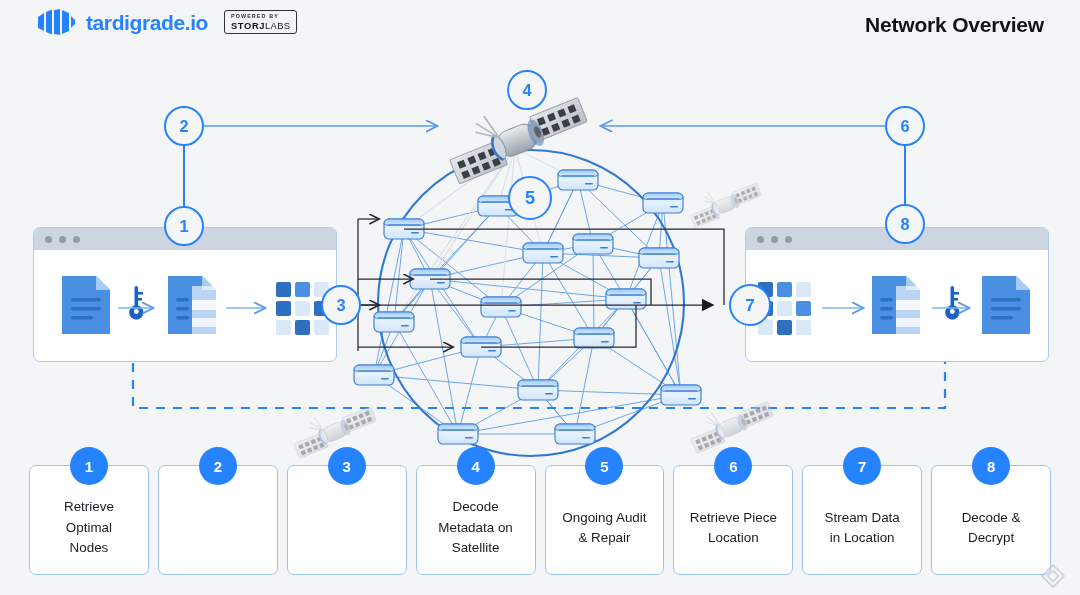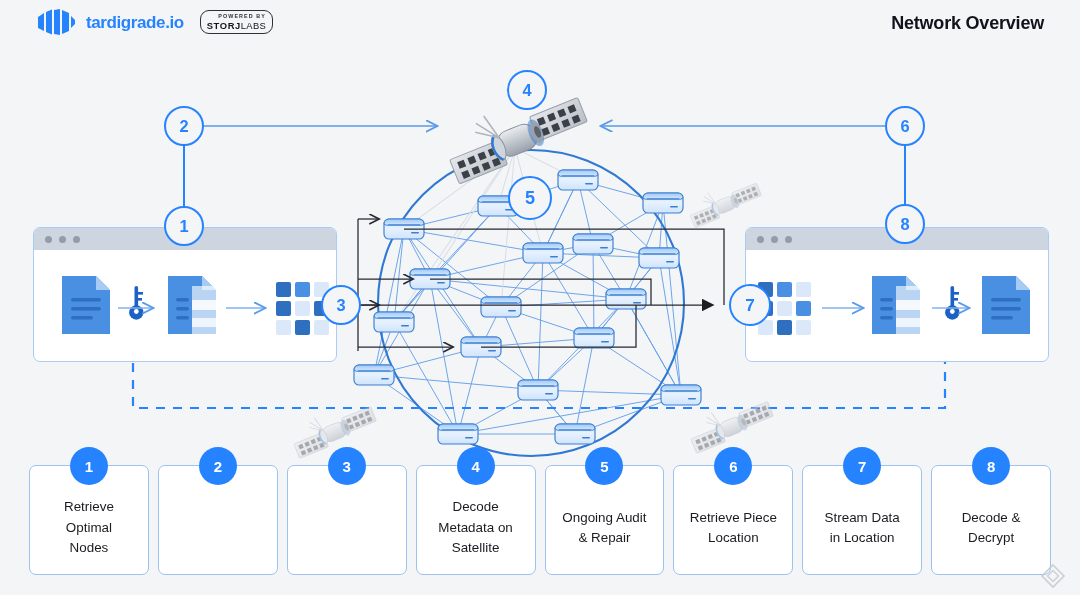--- a/index.html
+++ b/index.html
@@ -9,32 +9,32 @@
     background:#f4f5f7;
     font-family:"Liberation Sans","DejaVu Sans",sans-serif;
     position:relative;
   }
   #stage{position:absolute;inset:0;width:1080px;height:595px;}
 
   
   #header{position:absolute;left:0;top:0;width:1080px;height:52px;}
   #logo-wrap{position:absolute;left:36px;top:8px;display:flex;align-items:center;gap:10px;}
   #logo-mark{width:40px;height:28px;display:block;}
-  #logo-text{font-size:17px;font-weight:700;color:#2683ff;letter-spacing:-.4px;line-height:1;}
+  #logo-text{font-size:21px;font-weight:700;color:#2683ff;letter-spacing:-.4px;line-height:1;}
   #powered-badge{
-    margin-left:6px;border:1.5px solid #2f2f35;border-radius:9px;
+    margin-left:6px;border:1.5px solid #2f2f35;border-radius:3px;
     padding:3px 6px 3px 6px;background:#f4f5f7;line-height:1;
-    display:flex;flex-direction:column;align-items:flex-end;justify-content:center;
+    display:flex;flex-direction:column;align-items:flex-start;justify-content:center;
   }
   #powered-top{font-size:5.4px;letter-spacing:1.1px;color:#2f2f35;font-weight:600;}
   #powered-bottom{font-size:9.4px;letter-spacing:.3px;color:#14141c;font-weight:400;margin-top:1px;}
   #powered-bottom b{font-weight:800;letter-spacing:.6px;}
   #page-title{
     position:absolute;right:36px;top:13px;
-    font-size:18px;font-weight:800;color:#12131a;letter-spacing:-.2px;
+    font-size:21px;font-weight:800;color:#12131a;letter-spacing:-.2px;
   }
 
   
   #canvas{position:absolute;left:0;top:0;width:1080px;height:595px;}
 
   
   .panel{
     position:absolute;background:#ffffff;border:1.2px solid #a9cbf5;border-radius:7px;
     box-shadow:0 0 0 0 rgba(0,0,0,0);overflow:hidden;
   }

